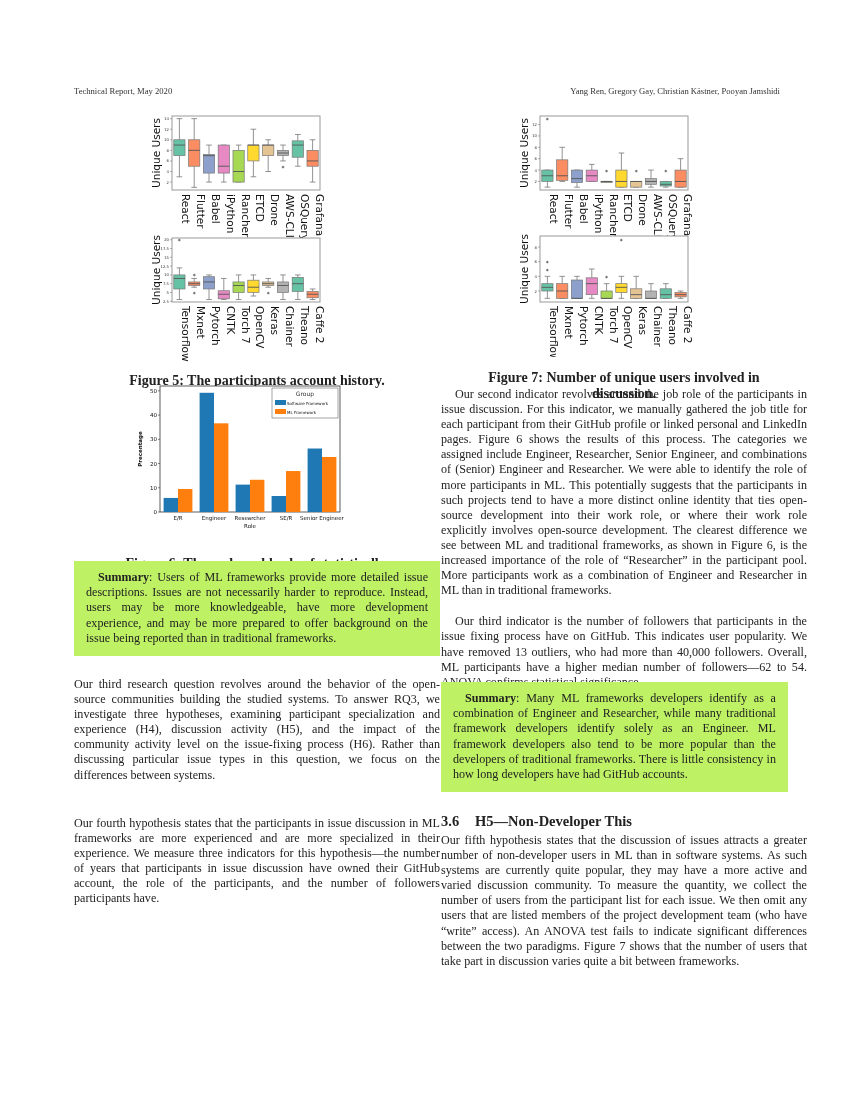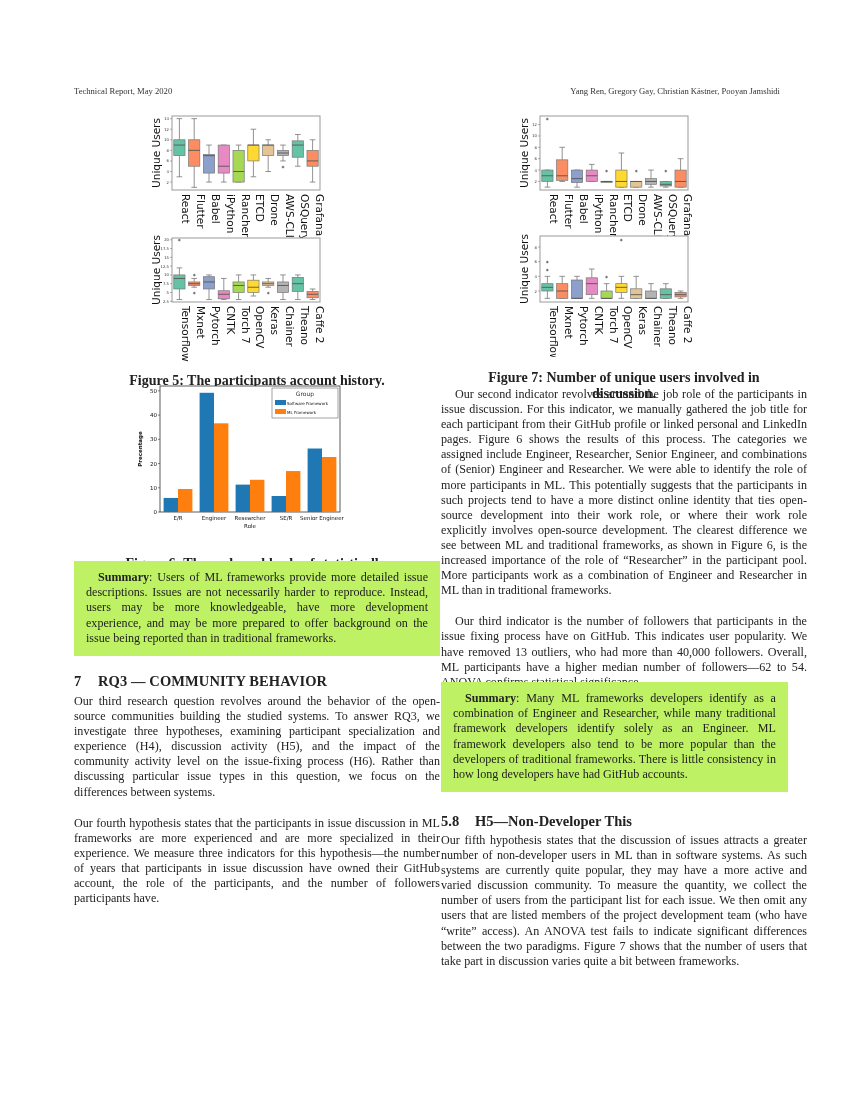--- a/index.html
+++ b/index.html
@@ -301,21 +301,20 @@
   <p class="caption">Figure 6: The real-world role of statistically.</p>
 </div>
 
 <div class="col left" style="top:561px;">
   <div class="summary">
     <p class="txt"><b>Summary</b><span>: Users of ML frameworks provide more detailed issue descriptions. Issues are not necessarily harder to reproduce. Instead, users may be more knowledgeable, have more development experience, and may be more prepared to offer background on the issue being reported than in traditional frameworks.</span></p>
   </div>
 </div>
 
 <div class="col left" style="top:673px">
-  <h2 class="sec"><span class="num">7</span><span>RQ3 — COMMUNITY BEHAVIOR</span></h2>
   <p class="para" style="margin-top:4px">Our third research question revolves around the behavior of the open-source communities building the studied systems. To answer RQ3, we investigate three hypotheses, examining participant specialization and experience (H4), discussion activity (H5), and the impact of the community activity level on the issue-fixing process (H6). Rather than discussing particular issue types in this question, we focus on the differences between systems.</p>
 </div>
 
 <div class="col left" style="top:813px">
   <p class="para" style="margin-top:3px">Our fourth hypothesis states that the participants in issue discussion in ML frameworks are more experienced and are more specialized in their experience. We measure three indicators for this hypothesis—the number of years that participants in issue discussion have owned their GitHub account, the role of the participants, and the number of followers participants have.</p>
 </div>
 
 <svg class="chart" id="fig7-top" style="left:520px;top:112px" width="190" height="128">
     <rect x="20" y="4" width="148" height="74" fill="#fff" stroke="#999" stroke-width="1"></rect>
     <line x1="18" x2="20" y1="69.46153846153847" y2="69.46153846153847" stroke="#666" stroke-width="0.5"></line>
@@ -541,15 +540,15 @@
   <p class="para indent">Our third indicator is the number of followers that participants in the issue fixing process have on GitHub. This indicates user popularity. We have removed 13 outliers, who had more than 40,000 followers. Overall, ML participants have a higher median number of followers—62 to 54. ANOVA confirms statistical significance.</p>
 </div>
 
 <div class="col right" style="top:682px;width:347px">
   <div class="summary">
     <p class="txt"><b>Summary</b><span>: Many ML frameworks developers identify as a combination of Engineer and Researcher, while many traditional framework developers identify solely as an Engineer. ML framework developers also tend to be more popular than the developers of traditional frameworks. There is little consistency in how long developers have had GitHub accounts.</span></p>
   </div>
 </div>
 
 <div class="col right" style="top:813px">
-  <h3 class="sub"><span class="num2">5.8</span><span>H5—Non-Developer This</span></h3>
+  <h3 class="sub"><span class="num2">3.6</span><span>H5—Non-Developer This</span></h3>
   <p class="para" style="margin-top:3px">Our fifth hypothesis states that the discussion of issues attracts a greater number of non-developer users in ML than in software systems. As such systems are currently quite popular, they may have a more active and varied discussion community. To measure the quantity, we collect the number of users from the participant list for each issue. We then omit any users that are listed members of the project development team (who have “write” access). An ANOVA test fails to indicate significant differences between the two paradigms. Figure 7 shows that the number of users that take part in discussion varies quite a bit between frameworks.</p>
 </div>
 
 </body></html>

